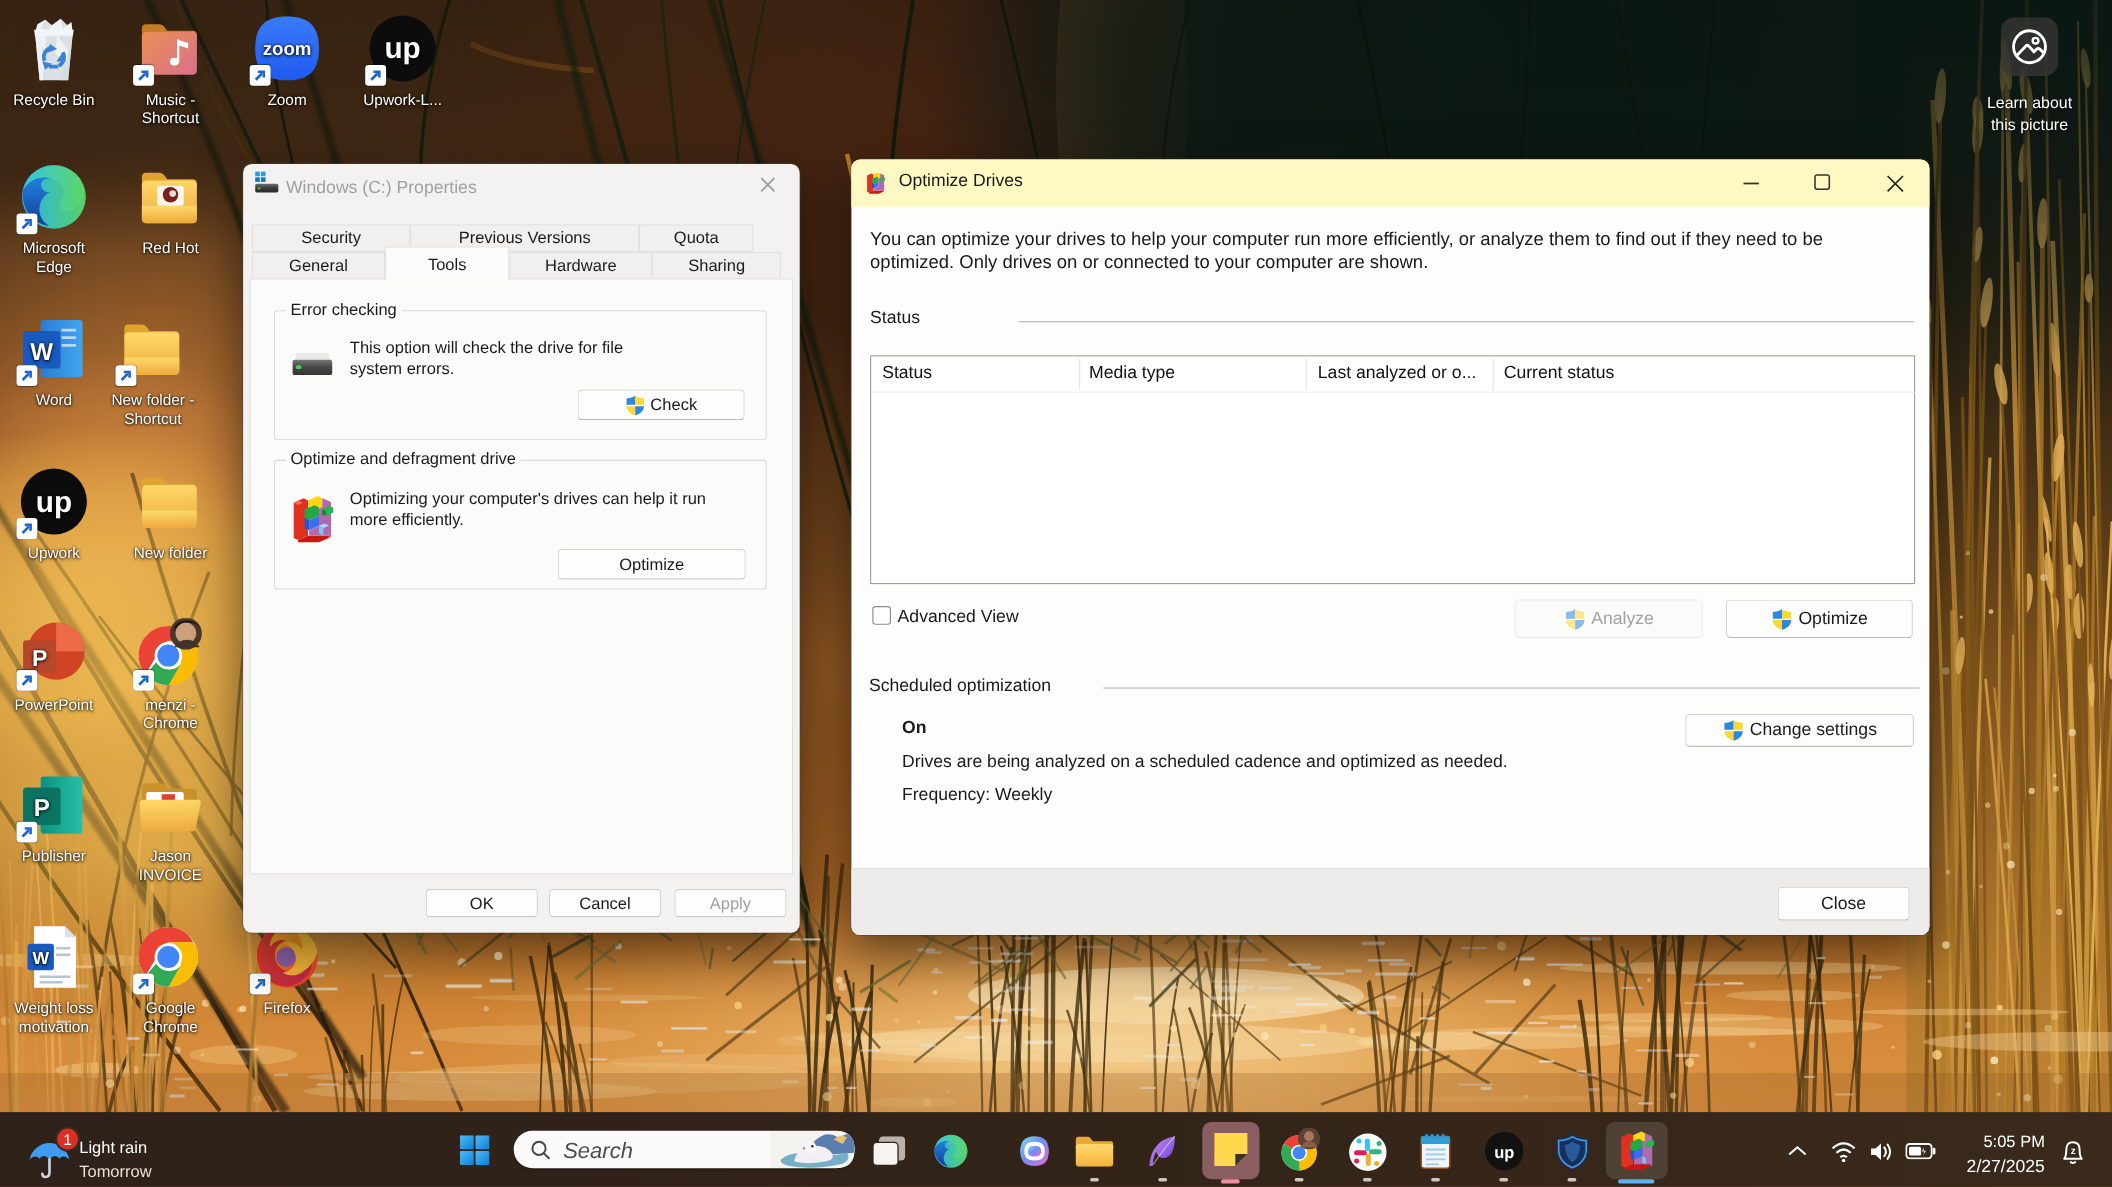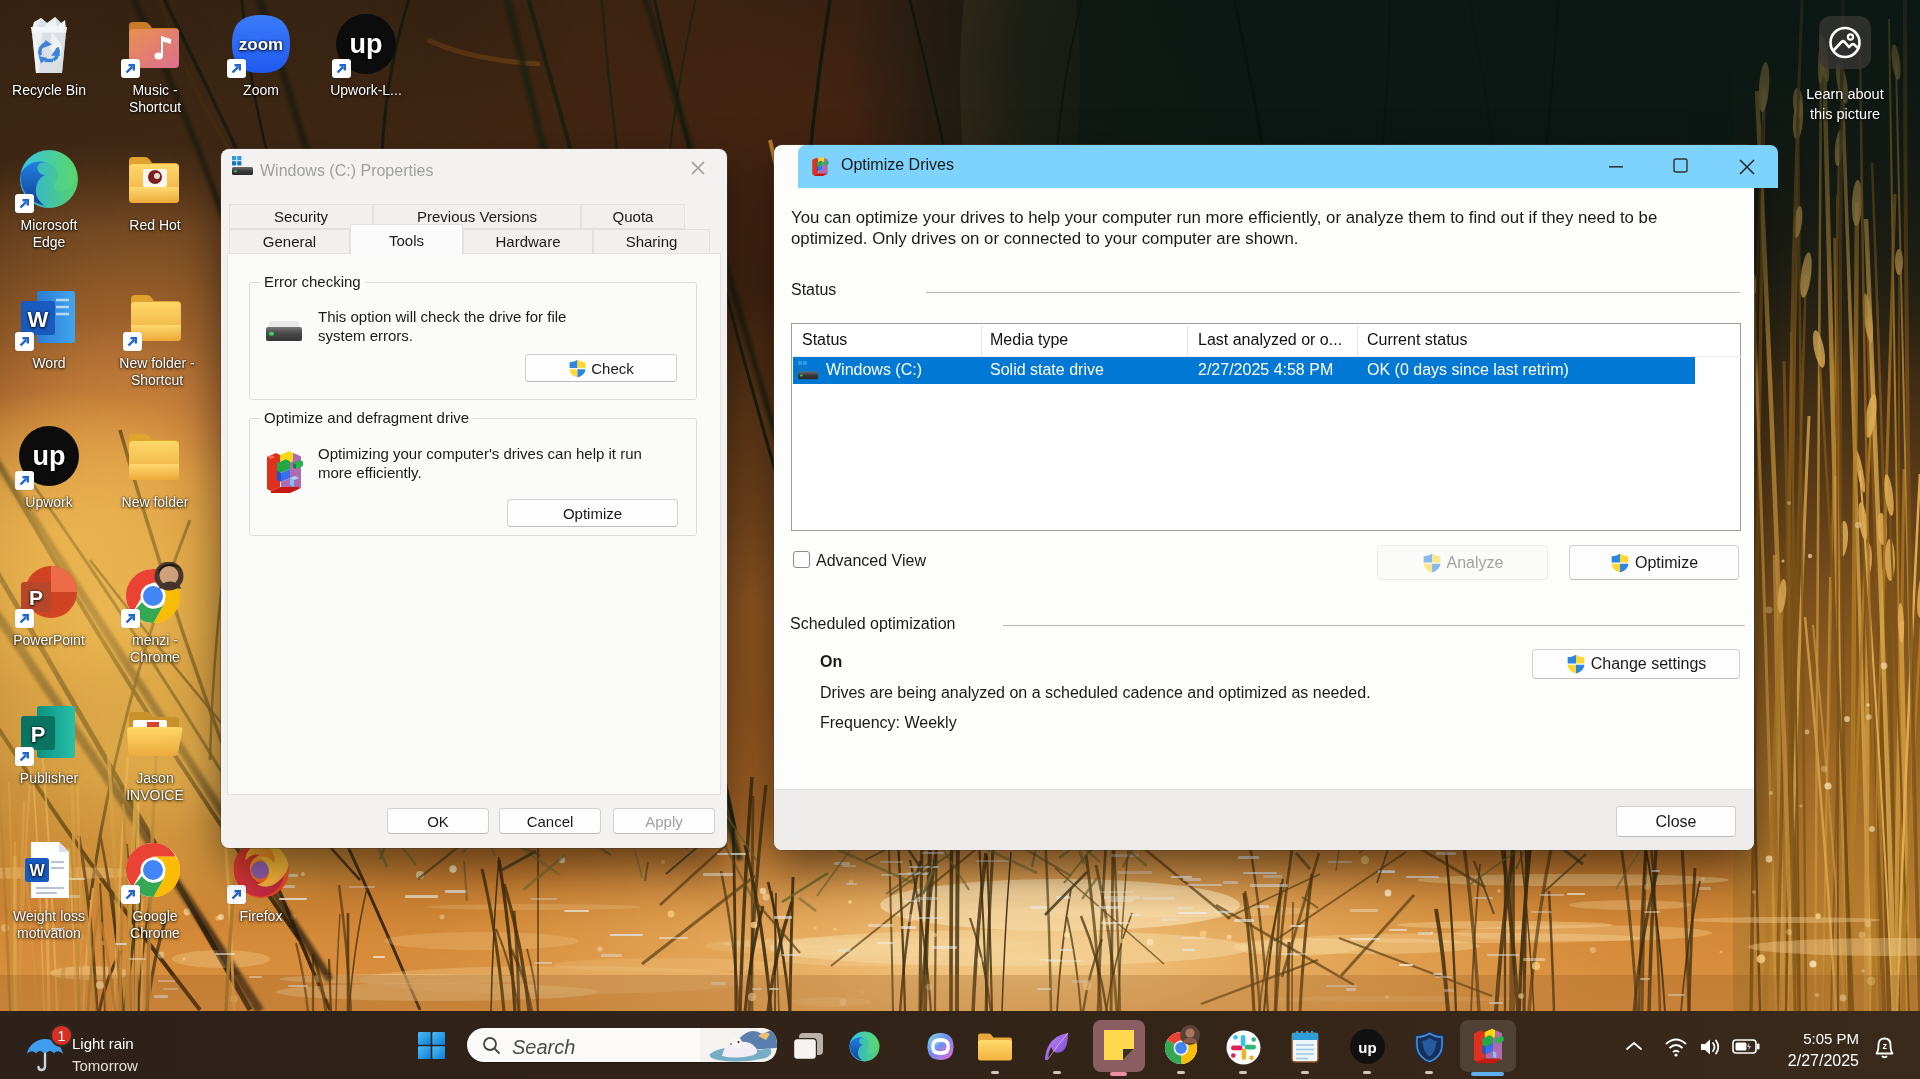--- a/index.html
+++ b/index.html
@@ -22,21 +22,21 @@
 #prop .btn{font-size:15px;}
 #prop .tx{position:absolute;left:469px;top:11px;width:16px;height:16px;}
 .tab{position:absolute;background:#f1f0ef;border:1px solid #e2e1e0;display:flex;align-items:center;justify-content:center;font-size:15px;color:#1a1a1a;}
 #tools{background:#fbfbfb;border-bottom:none;z-index:3;}
 #page{position:absolute;left:6px;top:104px;width:494px;height:542px;background:#fbfbfa;border:1px solid #e2e1e0;z-index:2;}
 .gb{position:absolute;left:21px;width:448px;height:118px;border:1px solid #dcdbda;border-radius:3px;}
 .gb .gt{position:absolute;left:10px;top:-10px;background:#fbfbfa;padding:0 4px;font-size:15px;}
 .gtext{position:absolute;left:68px;font-size:15px;line-height:19px;}
 
 #opt{left:774px;top:145px;width:980px;height:705px;background:#fdfdfc;font-size:16px;color:#1a1a1a;}
-#opt .tbar{position:absolute;left:0;top:0;width:100%;height:43px;background:#7dd3fc;border-radius:8px 8px 0 0;margin-left:24px;}
+#opt .tbar{position:absolute;left:0;top:0;width:100%;height:43px;background:#fef9c3;border-radius:8px 8px 0 0;}
 #opt .ttl{position:absolute;left:43px;top:11px;font-size:16px;color:#191919;}
 .capbtn{position:absolute;top:0;width:46px;height:43px;display:flex;align-items:center;justify-content:center;}
 #opt .foot{position:absolute;left:0;top:644px;width:100%;height:61px;background:#edecea;border-top:1px solid #e2e0de;border-radius:0 0 8px 8px;}
 #tbl{position:absolute;left:17px;top:178px;width:950px;height:208px;background:#fff;border:1px solid #9d9d9d;}
 #tbl .hc{position:absolute;top:0;height:32px;display:flex;align-items:center;font-size:16px;color:#111;}
 #tbl .vs{position:absolute;top:2px;height:29px;width:1px;background:#e4e4e4;}
 #tbl .row{position:absolute;left:1px;top:33px;width:902px;height:27px;background:#0078d4;color:#fff;}
 #tbl .row div{position:absolute;top:4px;font-size:16px;}
 .shield{display:inline-block;vertical-align:-3px;}
 #adv{position:absolute;left:19px;top:406px;width:17px;height:17px;border:1px solid #8b8b8b;border-radius:3px;background:#fff;}
@@ -804,21 +804,21 @@
   </svg>
   <span class="sc">
         <svg width="19" height="19" viewBox="0 0 19 19">
           <path d="M5.5 13.5 L11.2 7.8" stroke="#2066c8" stroke-width="2.4" fill="none"></path>
           <path d="M7.5 6.2 L12.8 6.2 L12.8 11.5" stroke="#2066c8" stroke-width="2.4" fill="none"></path>
         </svg>
       </span>
  </div>
  <div>Word</div>
 </div>
-<div class="di" style="left:105px;top:285px;text-align:center;">
+<div class="di" style="left:87px;top:285px;text-align:center;">
  <div class="ic">
   <svg width="64" height="64" viewBox="0 0 64 64">
    <path d="M6 14 Q6 10 10 10 L22 10 Q25 10 26.5 12.5 L29 16 L52 16 Q56 16 56 20 L56 24 L6 24 Z" fill="#e0a32e"></path>
    <rect x="6" y="17" width="50" height="39" rx="4" fill="url(#fgrad)"></rect>
    <path d="M6 40 L56 40 L56 52 Q56 56 52 56 L10 56 Q6 56 6 52 Z" fill="url(#fgrad2)" opacity=".96"></path>
   </svg>
   <span class="sc">
         <svg width="19" height="19" viewBox="0 0 19 19">
           <path d="M5.5 13.5 L11.2 7.8" stroke="#2066c8" stroke-width="2.4" fill="none"></path>
           <path d="M7.5 6.2 L12.8 6.2 L12.8 11.5" stroke="#2066c8" stroke-width="2.4" fill="none"></path>
@@ -1068,34 +1068,20 @@
  <div style="position:absolute;left:152px;top:147px;width:814px;height:1px;background:#b5b5b5;"></div>
  <div id="tbl">
   <div class="hc" style="left:10px;">Status</div>
   <div class="hc" style="left:198px;">Media type</div>
   <div class="hc" style="left:406px;">Last analyzed or o...</div>
   <div class="hc" style="left:575px;">Current status</div>
   <div class="vs" style="left:189px"></div>
   <div class="vs" style="left:395px"></div>
   <div class="vs" style="left:565px"></div>
   <div style="position:absolute;left:1px;top:32px;width:948px;height:1px;background:#ededed;"></div>
-  <div class="row">
-   <svg style="position:absolute;left:4px;top:2px" width="23" height="23" viewBox="0 0 24 22">
-   <rect x="1" y="1" width="4.2" height="4.2" fill="#2e9ae5"></rect>
-          <rect x="6.2" y="1" width="4.2" height="4.2" fill="#2e9ae5"></rect>
-          <rect x="1" y="6.2" width="4.2" height="4.2" fill="#1378c2"></rect>
-          <rect x="6.2" y="6.2" width="4.2" height="4.2" fill="#1378c2"></rect>
-   <rect x="1" y="12" width="21" height="8" rx="1.5" fill="url(#dgrad)"></rect>
-   <rect x="3" y="15.2" width="3" height="2" rx="1" fill="#39c24e"></rect>
-   </svg>
-   <div style="left:33px;">Windows (C:)</div>
-   <div style="left:197px;">Solid state drive</div>
-   <div style="left:405px;">2/27/2025 4:58 PM</div>
-   <div style="left:574px;">OK (0 days since last retrim)</div>
-  </div>
  </div>
  <div id="adv"></div>
  <div style="position:absolute;left:42px;top:407px;">Advanced View</div>
  <div class="btn" style="left:603px;top:400px;width:171px;height:35px;background:#fbfbfa;border-color:#ececea;color:#a2a2a2;"><svg class="shield" width="20" height="20" viewBox="0 0 24 24" style="margin-right:5px;opacity:.55">
         <path d="M12 1 C9 3 5 4 2 4 L2 11.4 L12 11.4 Z" fill="#2c87e0"></path>
         <path d="M12 1 C15 3 19 4 22 4 L22 11.4 L12 11.4 Z" fill="#fdd835"></path>
         <path d="M2 12.9 L12 12.9 L12 23.4 C8 22.4 2 19 2 13 Z" fill="#fdd835"></path>
         <path d="M12 12.9 L22 12.9 L22 13 C22 19 16 22.4 12 23.4 Z" fill="#2c87e0"></path>
       </svg>Analyze</div>
  <div class="btn" style="left:795px;top:400px;width:170px;height:35px;"><svg class="shield" width="20" height="20" viewBox="0 0 24 24" style="margin-right:5px">

